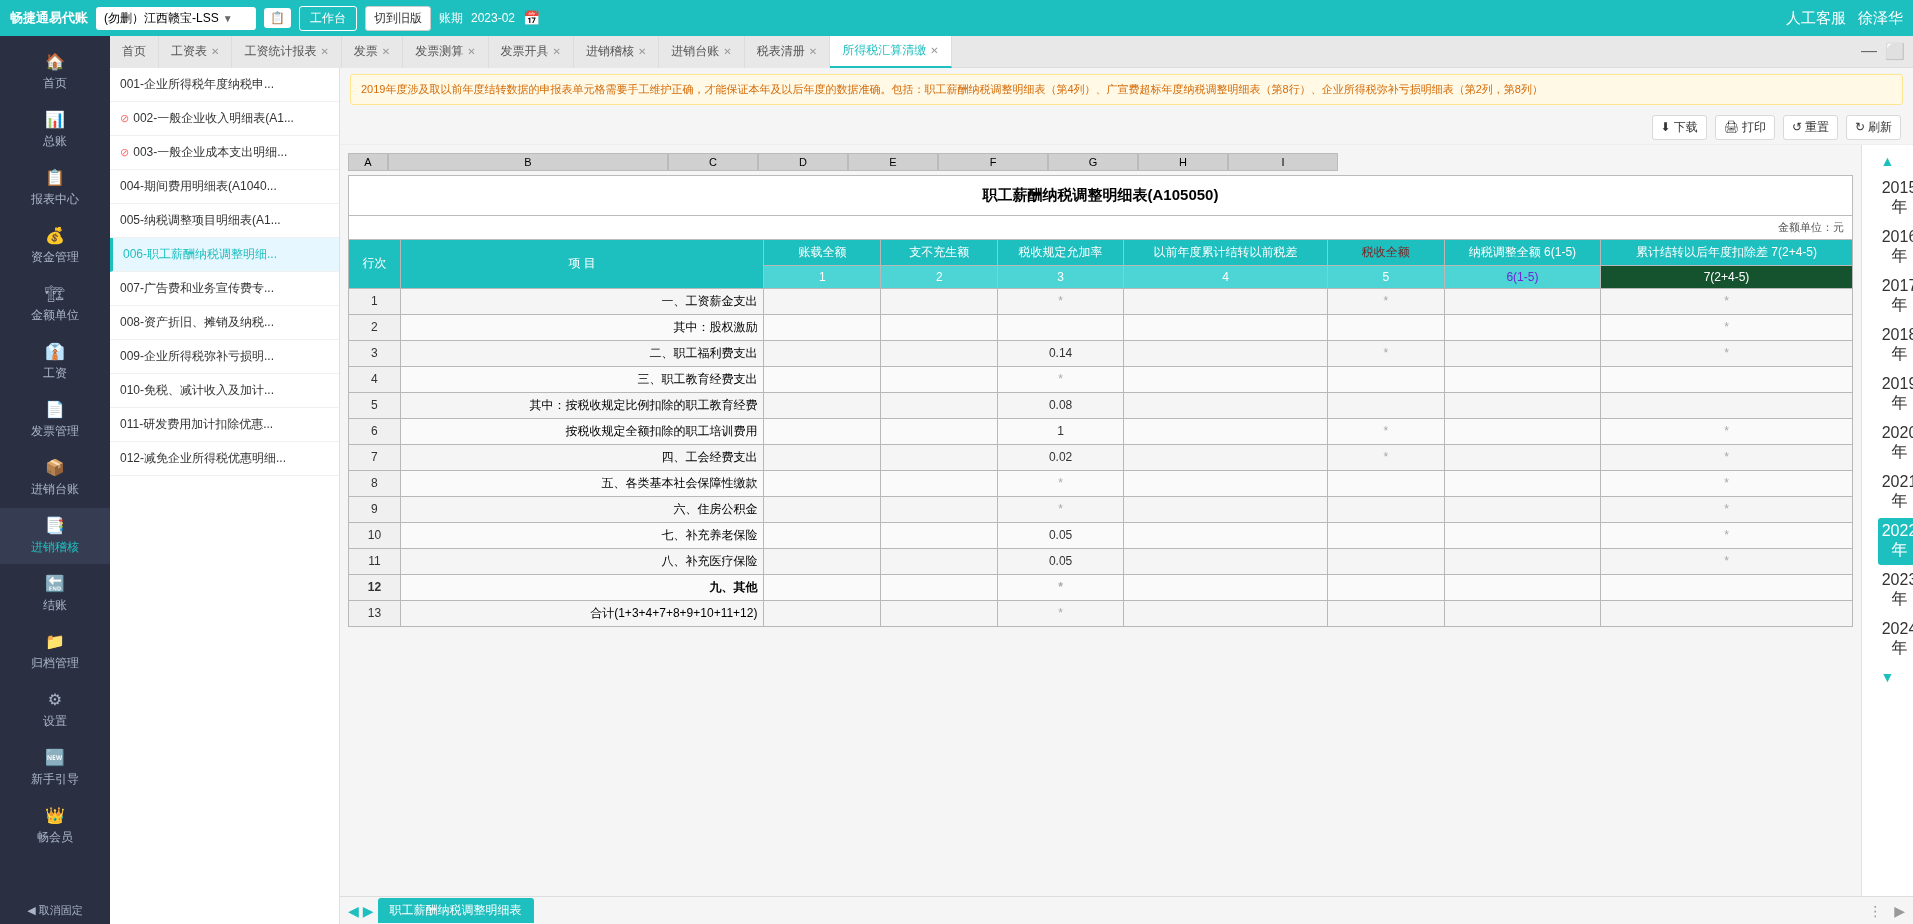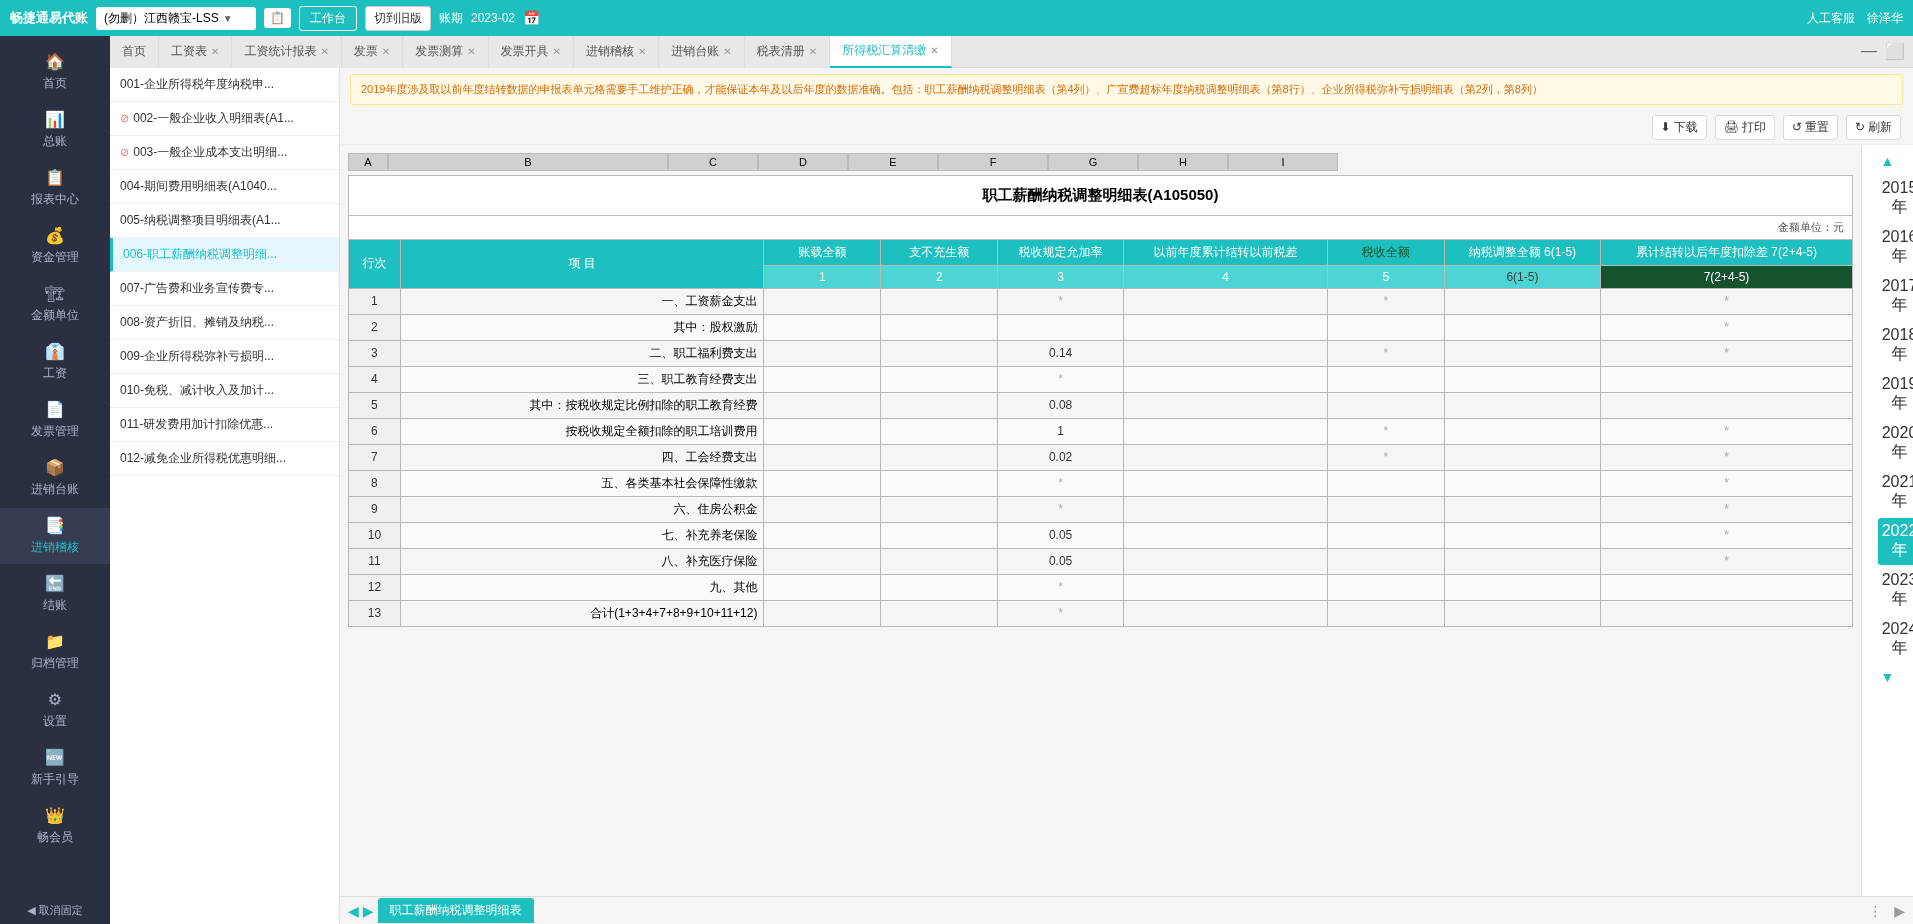--- a/index.html
+++ b/index.html
@@ -6,21 +6,21 @@
     body { font-family: 'Microsoft YaHei', Arial, sans-serif; font-size: 12px; background: #f0f2f5; overflow: hidden; width: 1913px; height: 924px; }
 
     
     .top-bar { height: 36px; background: #1ebfbf; display: flex; align-items: center; padding: 0 10px; gap: 8px; }
     .top-bar-logo { color: white; font-size: 13px; font-weight: bold; white-space: nowrap; }
     .company-selector { background: white; border-radius: 3px; padding: 3px 8px; display: flex; align-items: center; gap: 4px; cursor: pointer; font-size: 12px; min-width: 160px; }
     .company-selector .arrow { font-size: 10px; color: #666; }
     .icon-btn { background: white; border: none; border-radius: 3px; padding: 3px 6px; cursor: pointer; color: #333; font-size: 12px; }
     .workspace-btn { background: #1ebfbf; border: 1px solid white; color: white; border-radius: 3px; padding: 3px 10px; cursor: pointer; font-size: 12px; }
     .period-label { color: white; font-size: 12px; }
-    .top-bar-right { margin-left: auto; display: flex; align-items: center; gap: 12px; color: white; font-size: 12px; }
+    .top-bar-right { margin-left: auto; display: flex; align-items: center; gap: 12px; color: white; font-size: 15px; }
 
     
     .layout { display: flex; height: calc(924px - 36px); }
     .sidebar { width: 110px; background: #2a3042; display: flex; flex-direction: column; align-items: center; padding-top: 8px; gap: 2px; flex-shrink: 0; }
     .sidebar-item { width: 100%; display: flex; flex-direction: column; align-items: center; padding: 8px 4px; cursor: pointer; color: #aab4c8; font-size: 12px; gap: 4px; }
     .sidebar-item.active { background: #363d52; color: #1ebfbf; }
     .sidebar-item .icon { font-size: 16px; }
     .sidebar-cancel { width: 100%; display: flex; align-items: center; justify-content: center; padding: 6px 4px; cursor: pointer; color: #aab4c8; font-size: 11px; margin-top: auto; gap: 3px; }
 
     
@@ -295,31 +295,31 @@
                 <tr>
                   <td colspan="9" style="background:white;border:1px solid #bbb;text-align:right;font-size:11px;padding:4px 8px;color:#555;">金额单位：元</td>
                 </tr>
                 <tr>
                   <th rowspan="2" style="width:40px;background:#1ebfbf;color:white;">行次</th>
                   <th rowspan="2" style="width:280px;background:#1ebfbf;color:white;">项 目</th>
                   <th style="width:90px;background:#1ebfbf;color:white;">账载全额</th>
                   <th style="width:90px;background:#1ebfbf;color:white;">支不充生额</th>
                   <th style="width:90px;background:#1ebfbf;color:white;">税收规定允加率</th>
                   <th style="width:110px;background:#1ebfbf;color:white;">以前年度累计结转以前税差</th>
-                  <th style="width:90px;background:#1ebfbf;color:#14532d;">税收全额</th>
+                  <th style="width:90px;background:#1ebfbf;color:#7f1d1d;">税收全额</th>
                   <th style="width:90px;background:#1ebfbf;color:white;">纳税调整全额 6(1-5)</th>
                   <th style="width:110px;background:#1ebfbf;color:white;">累计结转以后年度扣除差 7(2+4-5)</th>
                 </tr>
                 <tr>
                   <th style="background:#4dd4d4;color:white;">1</th>
                   <th style="background:#4dd4d4;color:white;">2</th>
                   <th style="background:#4dd4d4;color:white;">3</th>
                   <th style="background:#4dd4d4;color:white;">4</th>
                   <th style="background:#4dd4d4;color:white;">5</th>
-                  <th style="background:#4dd4d4;color:#404040;">6(1-5)</th>
+                  <th style="background:#4dd4d4;color:#6d28d9;">6(1-5)</th>
                   <th style="background:#14532d;color:white;">7(2+4-5)</th>
                 </tr>
               </thead>
               <tbody id="table-body">
               <tr>
                     <td class="row-num">1</td>
                     <td class="item-name">一、工资薪金支出</td>
                     <td class="value"></td>
                     <td class="value"></td>
                     <td class="value" style="color: rgb(170, 170, 170);">*</td>
@@ -431,21 +431,21 @@
                     <td class="row-num">11</td>
                     <td class="item-name">八、补充医疗保险</td>
                     <td class="value"></td>
                     <td class="value"></td>
                     <td class="value">0.05</td>
                     <td class="value"></td>
                     <td class="value"></td>
                     <td class="value"></td>
                     <td class="value" style="color: rgb(170, 170, 170);">*</td>
                   </tr>
-                  <tr style="background: rgb(250, 250, 250);">
+                  <tr style="background: rgb(250, 250, 250); font-weight: bold;">
                     <td class="row-num">12</td>
                     <td class="item-name">九、其他</td>
                     <td class="value"></td>
                     <td class="value"></td>
                     <td class="value" style="color: rgb(170, 170, 170);">*</td>
                     <td class="value"></td>
                     <td class="value"></td>
                     <td class="value"></td>
                     <td class="value"></td>
                   </tr>

